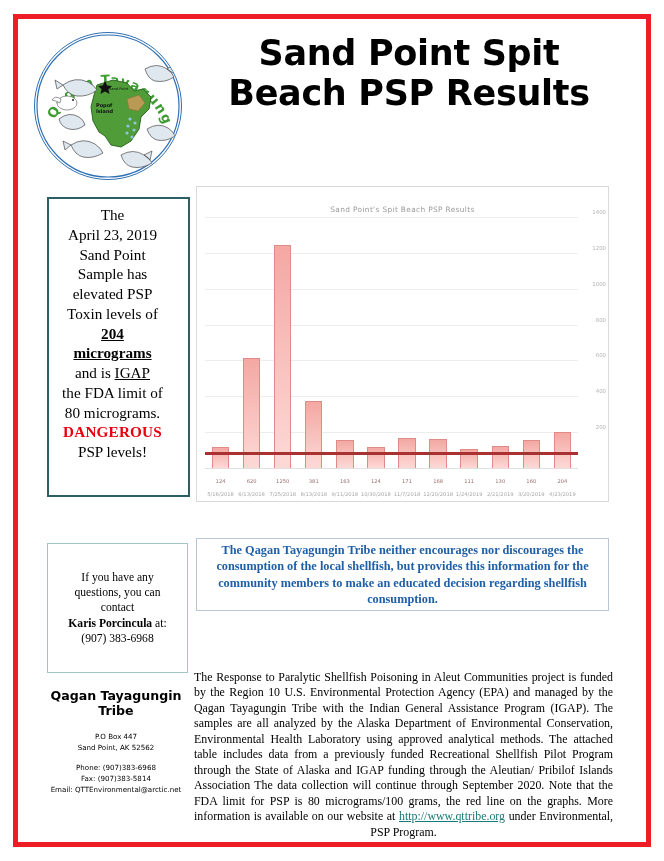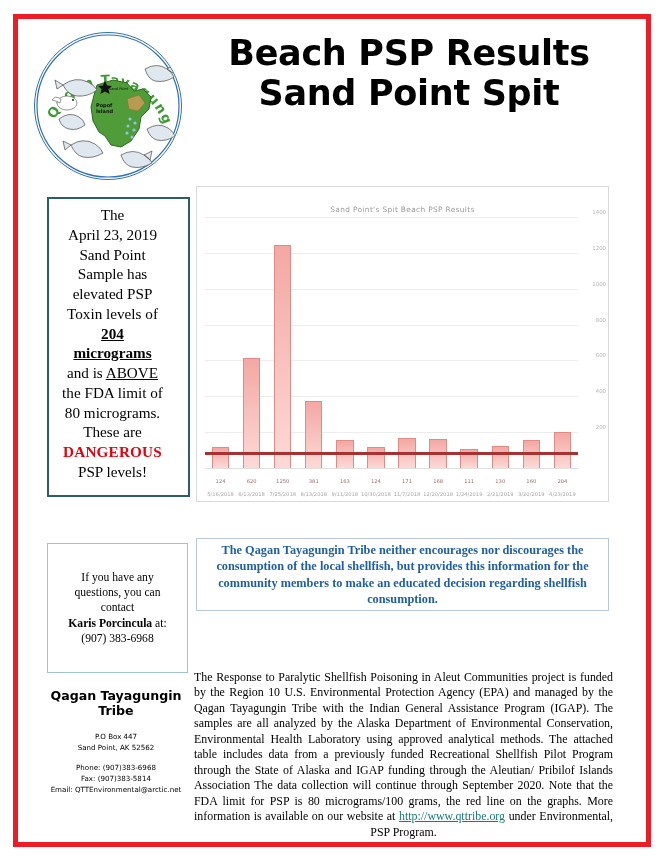--- a/index.html
+++ b/index.html
@@ -99,39 +99,38 @@
           </g>
           <g fill="#ffffff" stroke="#555" stroke-width=".6">
             <ellipse cx="32" cy="70" rx="10" ry="7"></ellipse>
             <path d="M26,66 q-6,-4 -9,1 q5,1 8,3 z"></path>
             <circle cx="38" cy="67" r="1" fill="#222" stroke="none"></circle>
           </g>
         </svg>
       </div>
     </div>
     <div class="title-block">
+      <div class="title-line">Sand Point Spit</div>
       <div class="title-line">Beach PSP Results</div>
-      <div class="title-line">Sand Point Spit</div>
     </div>
   </div>
 
   <div class="alert-box">
     <div class="alert-inner">
       <div>The</div>
       <div>April 23, 2019</div>
       <div>Sand Point</div>
       <div>Sample has</div>
       <div>elevated PSP</div>
       <div>Toxin levels of</div>
       <div class="u b">204</div>
       <div class="u b">micrograms</div>
-      <div><span>and is </span><span class="u">ABOVE</span></div>
+      <div><span>and is </span><span class="u">IGAP</span></div>
       <div>the FDA limit of</div>
       <div>80 micrograms.</div>
-      <div>These are</div>
       <div class="danger">DANGEROUS</div>
       <div>PSP levels!</div>
     </div>
   </div>
 
   <div class="chart-card">
     <div class="chart-title">Sand Point's Spit Beach PSP Results</div>
     <div class="plot">
       <div id="gridlines">
           <div class="gridline" style="bottom: 96.5517%;"></div>

